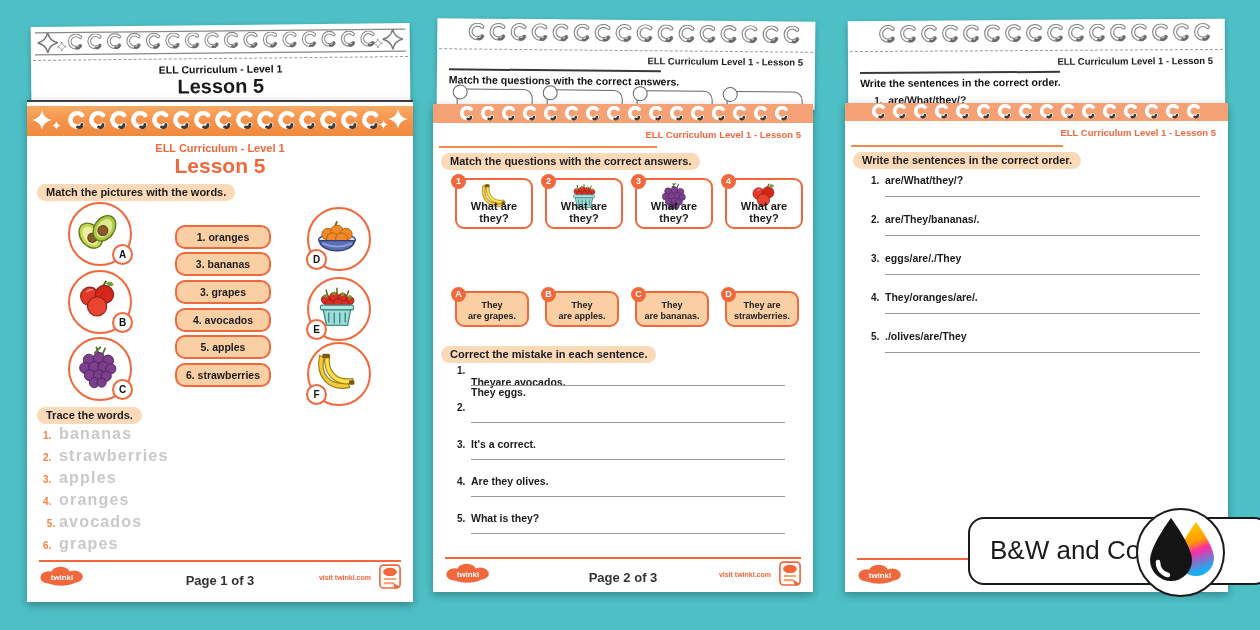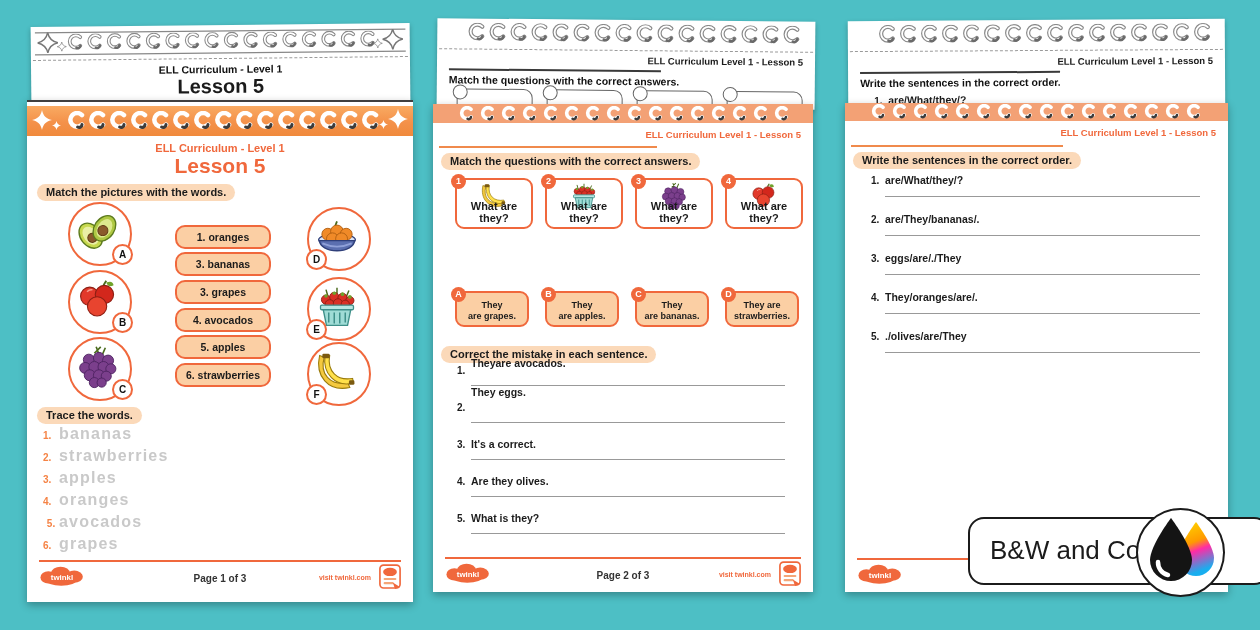--- a/index.html
+++ b/index.html
@@ -33,21 +33,21 @@
   .acard{position:absolute;width:74px;height:36px;background:#FBCFA4;border:2px solid #F0683C;border-radius:9px;
          text-align:center;font-size:9px;font-weight:bold;line-height:11px;padding-top:7px;box-sizing:border-box;}
   .numbadge{position:absolute;left:-6px;top:-6px;width:15px;height:15px;border-radius:50%;background:#F0683C;
             color:#fff;font-size:9px;font-weight:bold;text-align:center;line-height:15px;z-index:3;}
   .qcard svg{position:absolute;left:22px;top:2px;width:30px;height:28px;}
   .qtext{position:absolute;bottom:3px;width:100%;text-align:center;font-size:11px;font-weight:bold;}
   .sent-num{position:absolute;font-size:10px;font-weight:bold;}
   .sent-txt{position:absolute;font-size:10.5px;font-weight:bold;white-space:nowrap;}
   .wline{position:absolute;border-top:1px solid #999;}
   .footrule{position:absolute;left:12px;right:12px;border-top:2px solid #F0683C;}
-  .foot-page{position:absolute;width:100%;text-align:center;font-size:10px;font-weight:bold;color:#333;}
+  .foot-page{position:absolute;width:100%;text-align:center;font-size:13px;font-weight:bold;color:#333;}
   .foot-site{position:absolute;font-size:7px;font-weight:bold;color:#F0683C;}
   .logo{position:absolute;width:46px;height:22px;}
   .stampsvg{position:absolute;width:22px;height:26px;}
   .cardtop-bw{position:absolute;width:74px;height:40px;border:1.5px solid #666;border-radius:9px;background:#fff;}
   .cbadge-bw{position:absolute;left:-5px;top:-5px;width:13px;height:13px;border-radius:50%;background:#fff;border:1.5px solid #666;}
   .badge-rect{position:absolute;left:968px;top:517px;width:302px;height:68px;background:#fff;
               border:2.5px solid #1b1b1b;border-radius:16px;box-sizing:border-box;}
   .badge-label{position:absolute;left:990px;top:535px;font-size:26px;color:#1b1b1b;}
   .badge-circle{position:absolute;left:1136px;top:508px;width:89px;height:89px;border-radius:50%;
                 background:#fff;border:2.5px solid #1b1b1b;box-sizing:border-box;}
@@ -425,21 +425,21 @@
     </div>
     <div class="acard" style="left:292px;top:187px;">
       <div class="numbadge">D</div>
       <div>They are</div>
       <div>strawberries.</div>
     </div>
 
     <div class="abs" style="left:8px;top:240px;"><span class="pill">Correct the mistake in each sentence.</span></div>
 
     <div class="sent-num" style="left:24px;top:261px;">1.</div>
-    <div class="sent-txt" style="left:38px;top:253px;">Theyare avocados.</div>
+    <div class="sent-txt" style="left:38px;top:272px;">Theyare avocados.</div>
     <div class="wline" style="left:38px;right:28px;top:281px;"></div>
     <div class="sent-num" style="left:24px;top:298px;">2.</div>
     <div class="sent-txt" style="left:38px;top:282px;">They eggs.</div>
     <div class="wline" style="left:38px;right:28px;top:318px;"></div>
     <div class="sent-num" style="left:24px;top:335px;">3.</div>
     <div class="sent-txt" style="left:38px;top:334px;">It's a correct.</div>
     <div class="wline" style="left:38px;right:28px;top:355px;"></div>
     <div class="sent-num" style="left:24px;top:372px;">4.</div>
     <div class="sent-txt" style="left:38px;top:371px;">Are they olives.</div>
     <div class="wline" style="left:38px;right:28px;top:392px;"></div>

